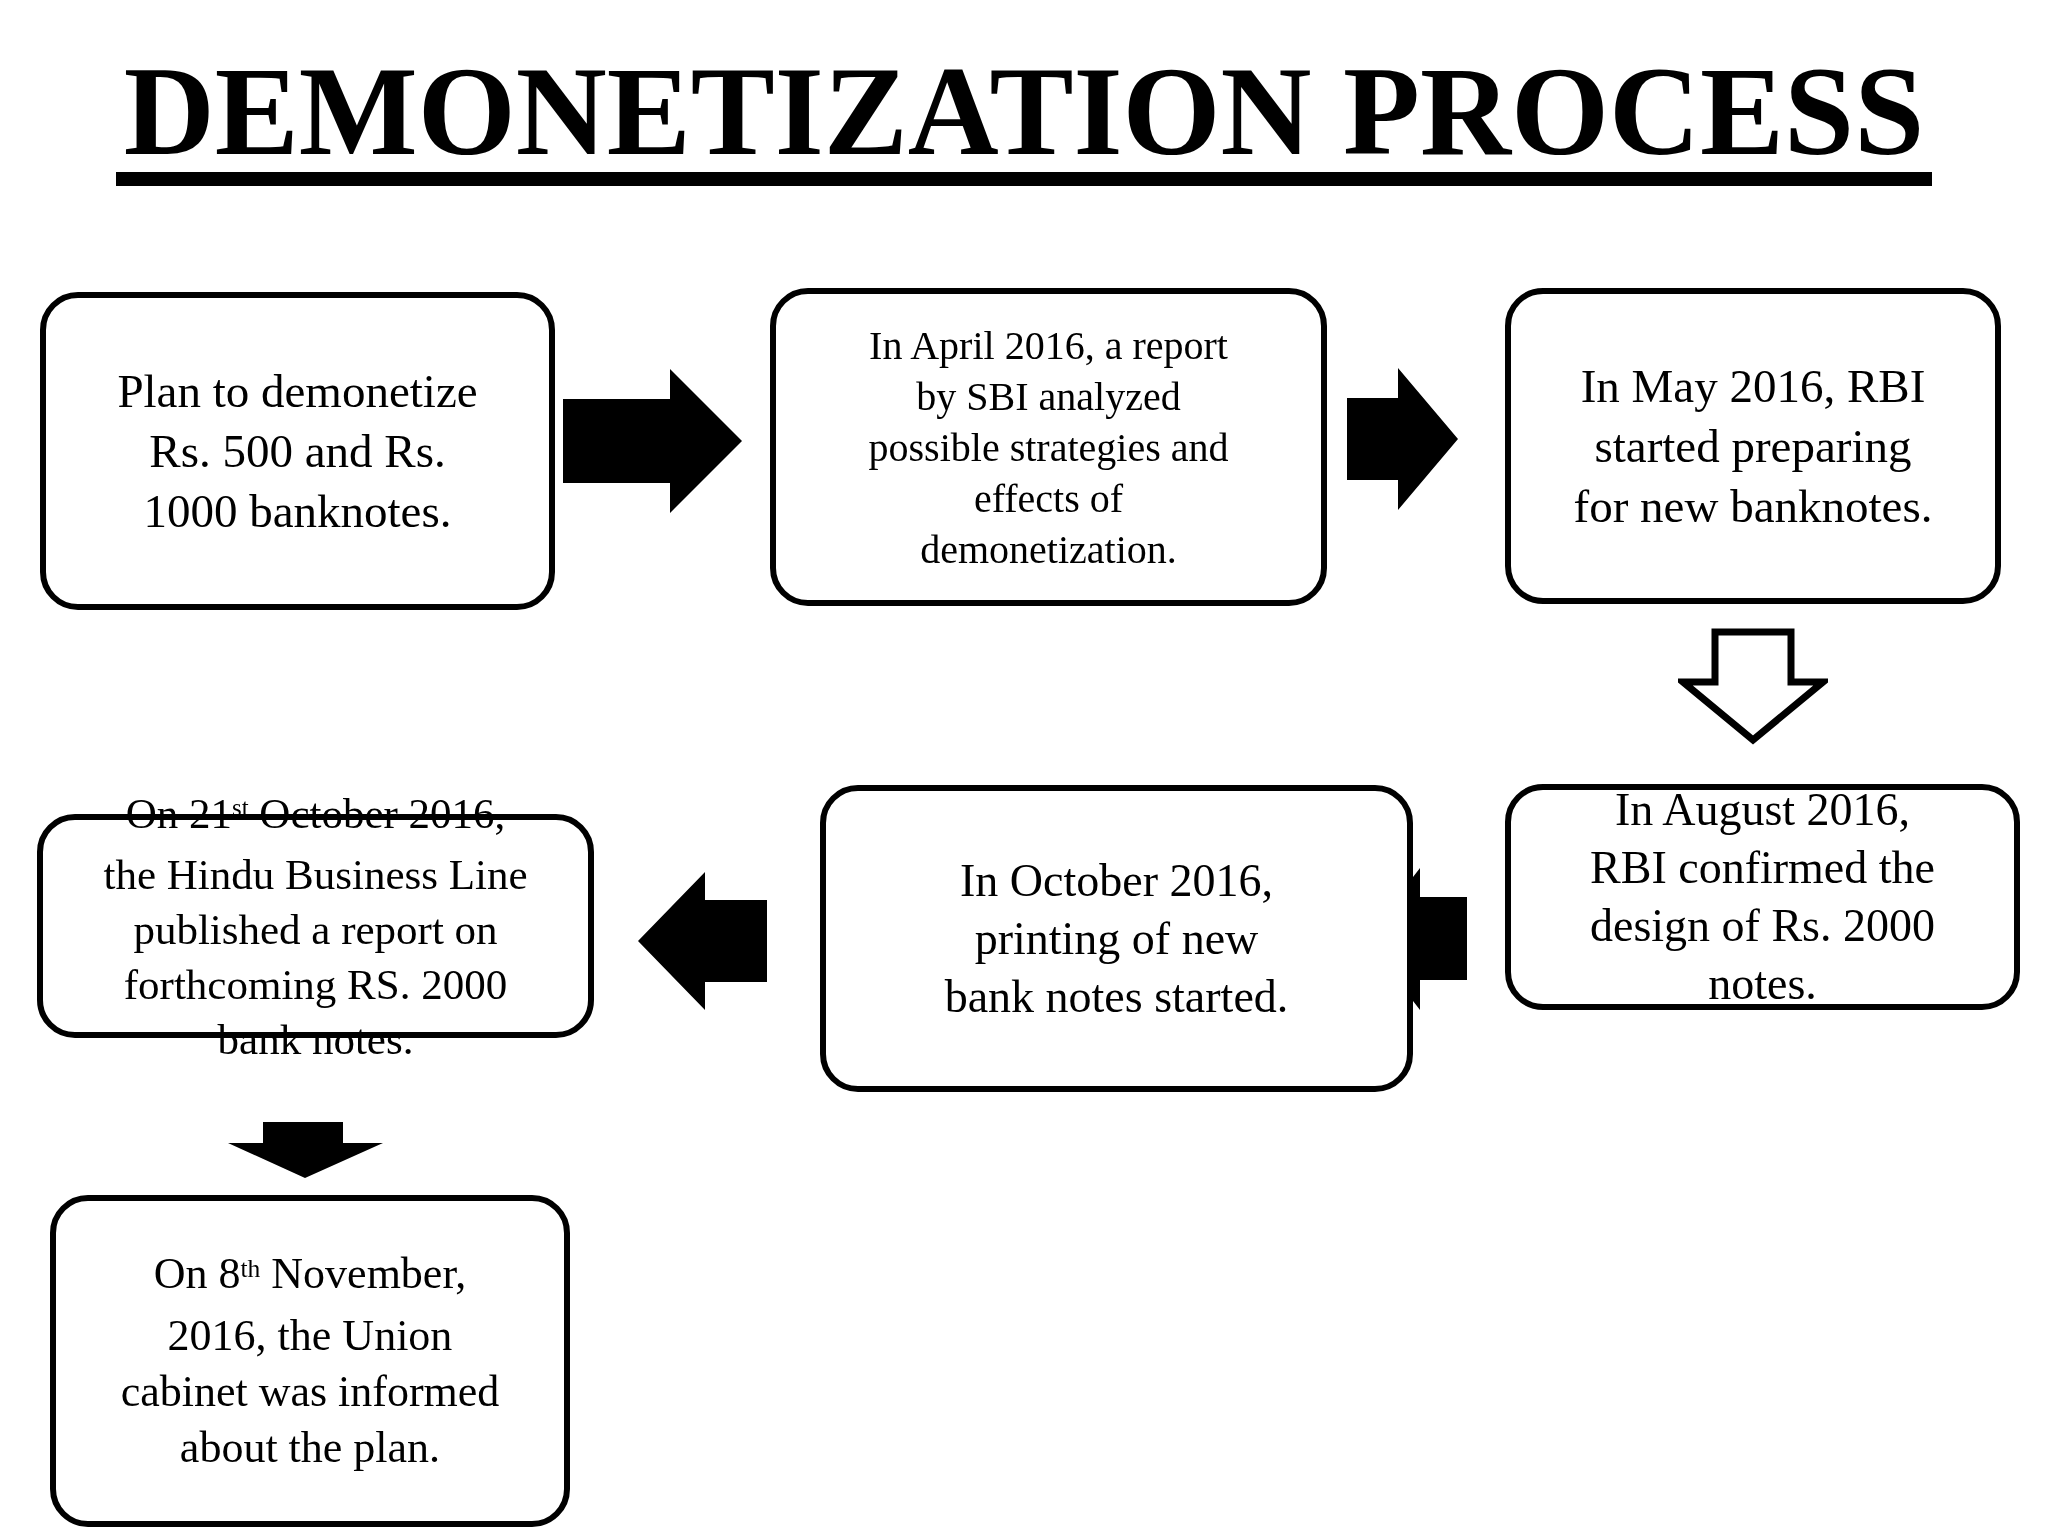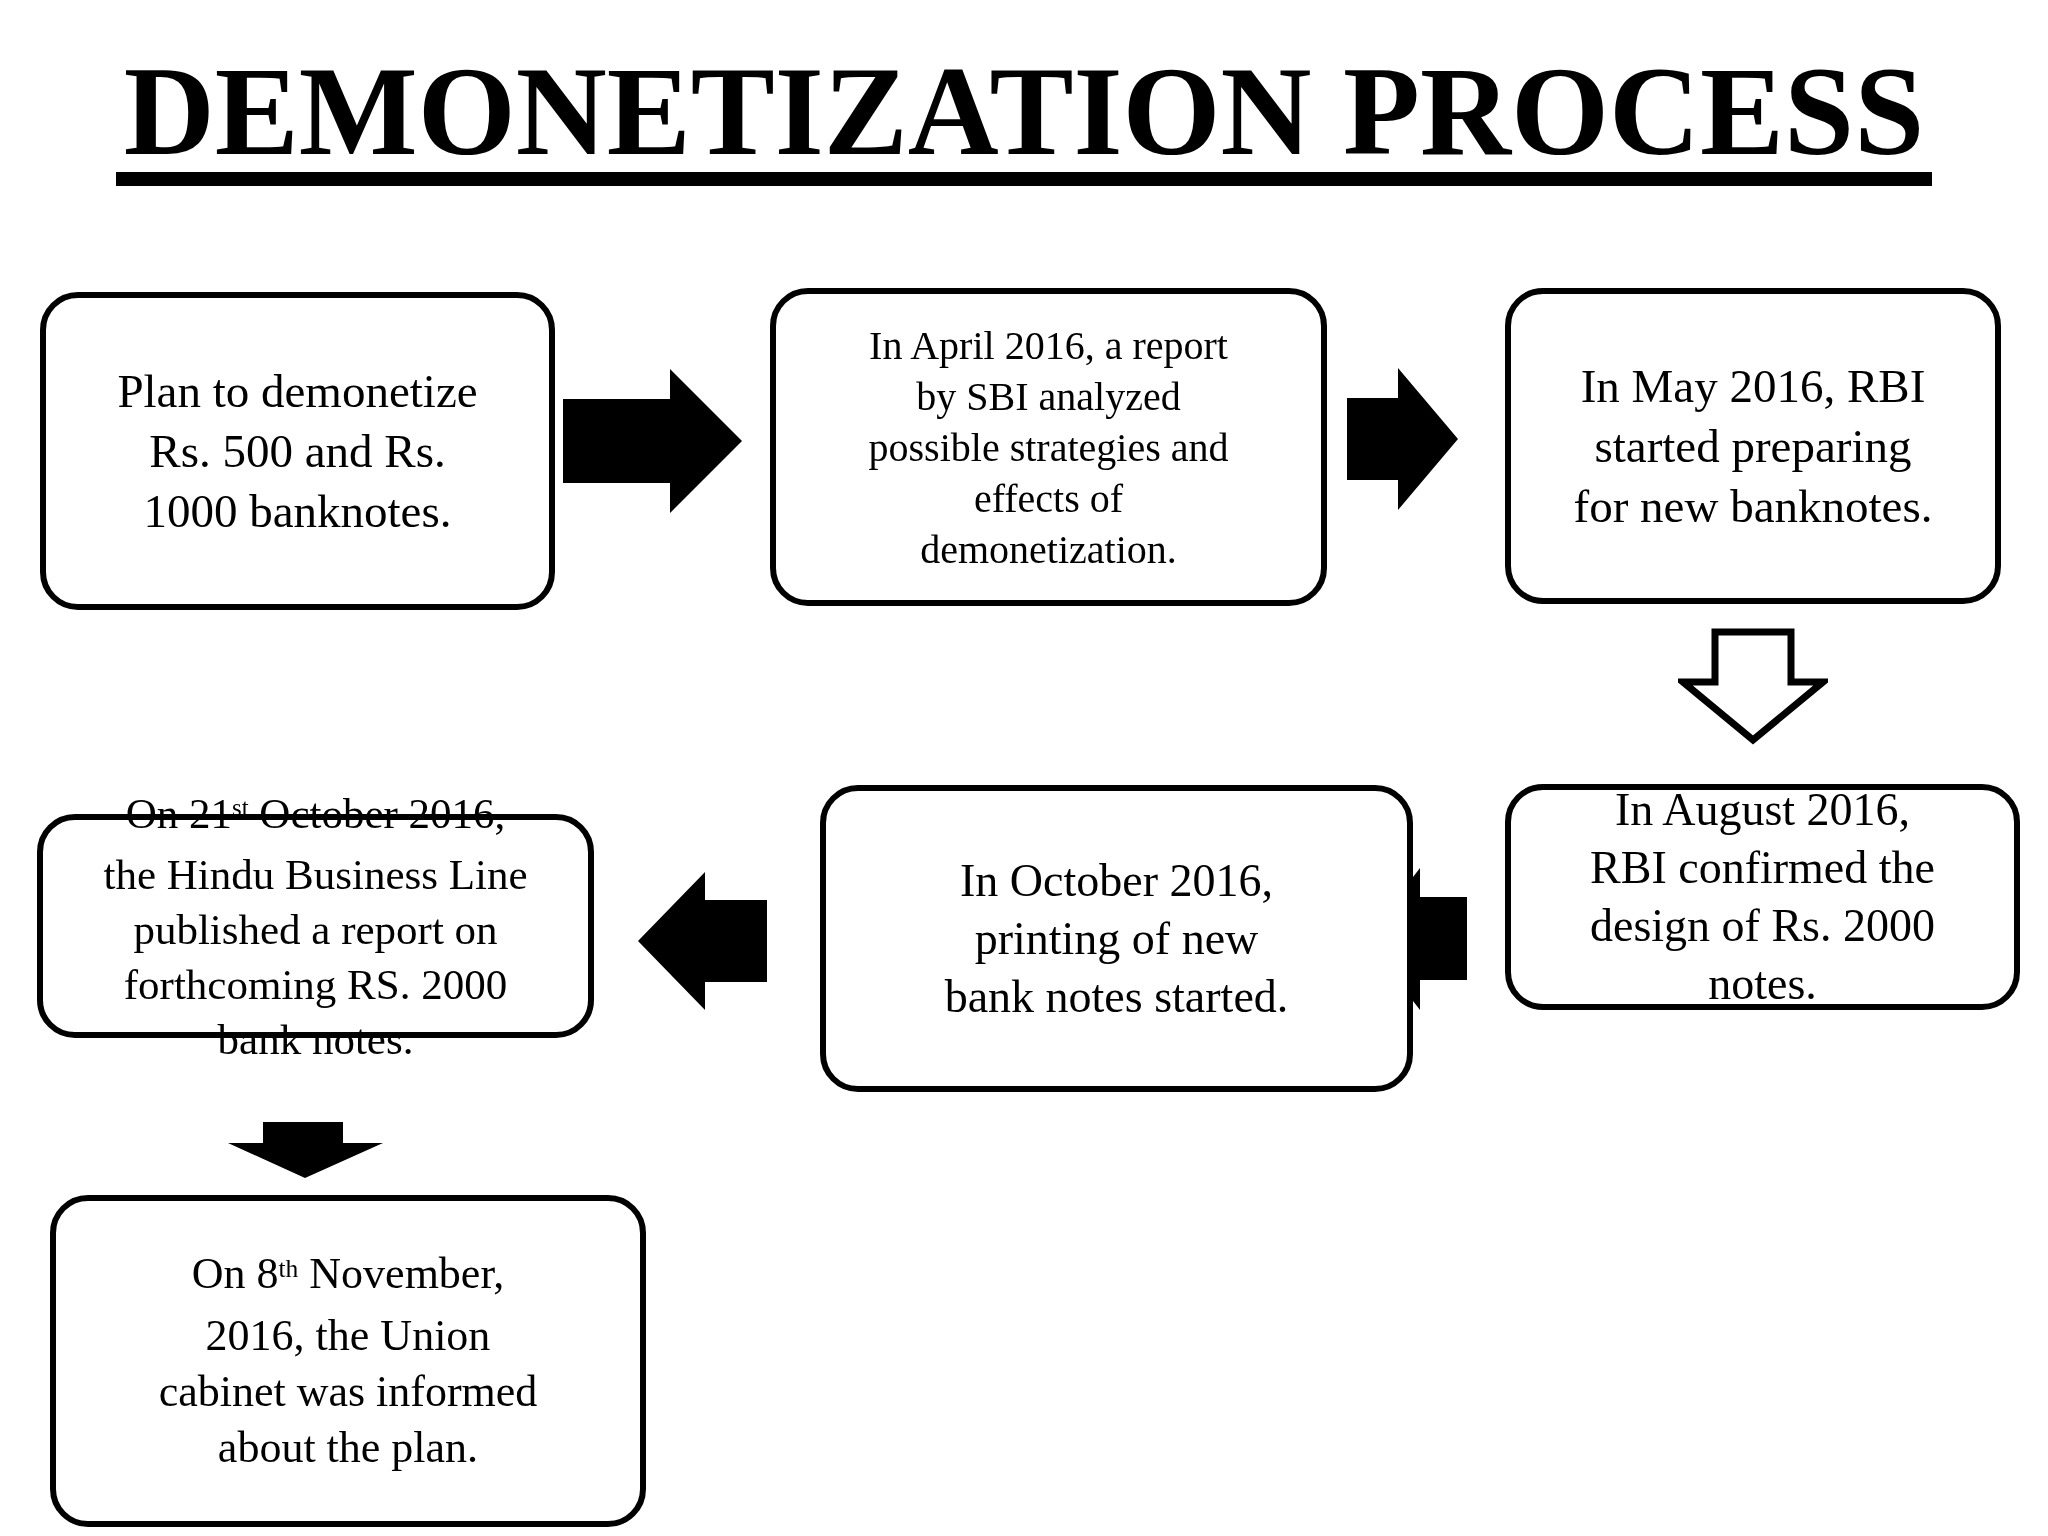--- a/index.html
+++ b/index.html
@@ -53,21 +53,21 @@
     font-size: 0.58em;
     position: relative;
     top: -0.45em;
   }
   .b1 { left: 40px;   top: 292px; width: 515px; height: 318px; font-size: 47px; line-height: 60px; }
   .b2 { left: 770px;  top: 288px; width: 557px; height: 318px; font-size: 40px; line-height: 51px; }
   .b3 { left: 1505px; top: 288px; width: 496px; height: 316px; font-size: 47px; line-height: 60px; }
   .b4 { left: 1505px; top: 784px; width: 515px; height: 226px; font-size: 46px; line-height: 58px; }
   .b5 { left: 820px;  top: 785px; width: 593px; height: 307px; font-size: 46px; line-height: 58px; }
   .b6 { left: 37px;   top: 790px; width: 557px; height: 224px; font-size: 43px; line-height: 55px; margin-top: 24px; }
-  .b7 { left: 50px;   top: 1195px; width: 596px; height: 332px; font-size: 44px; line-height: 56px; }
+  .b7 { left: 50px;   top: 1195px; width: 520px; height: 332px; font-size: 44px; line-height: 56px; }
   .arrow { position: absolute; }
 </style>
 </head>
 <body>
 
 <div class="canvas">
 
   <div class="title-wrap">
     <h1 class="title">DEMONETIZATION PROCESS</h1>
   </div>

